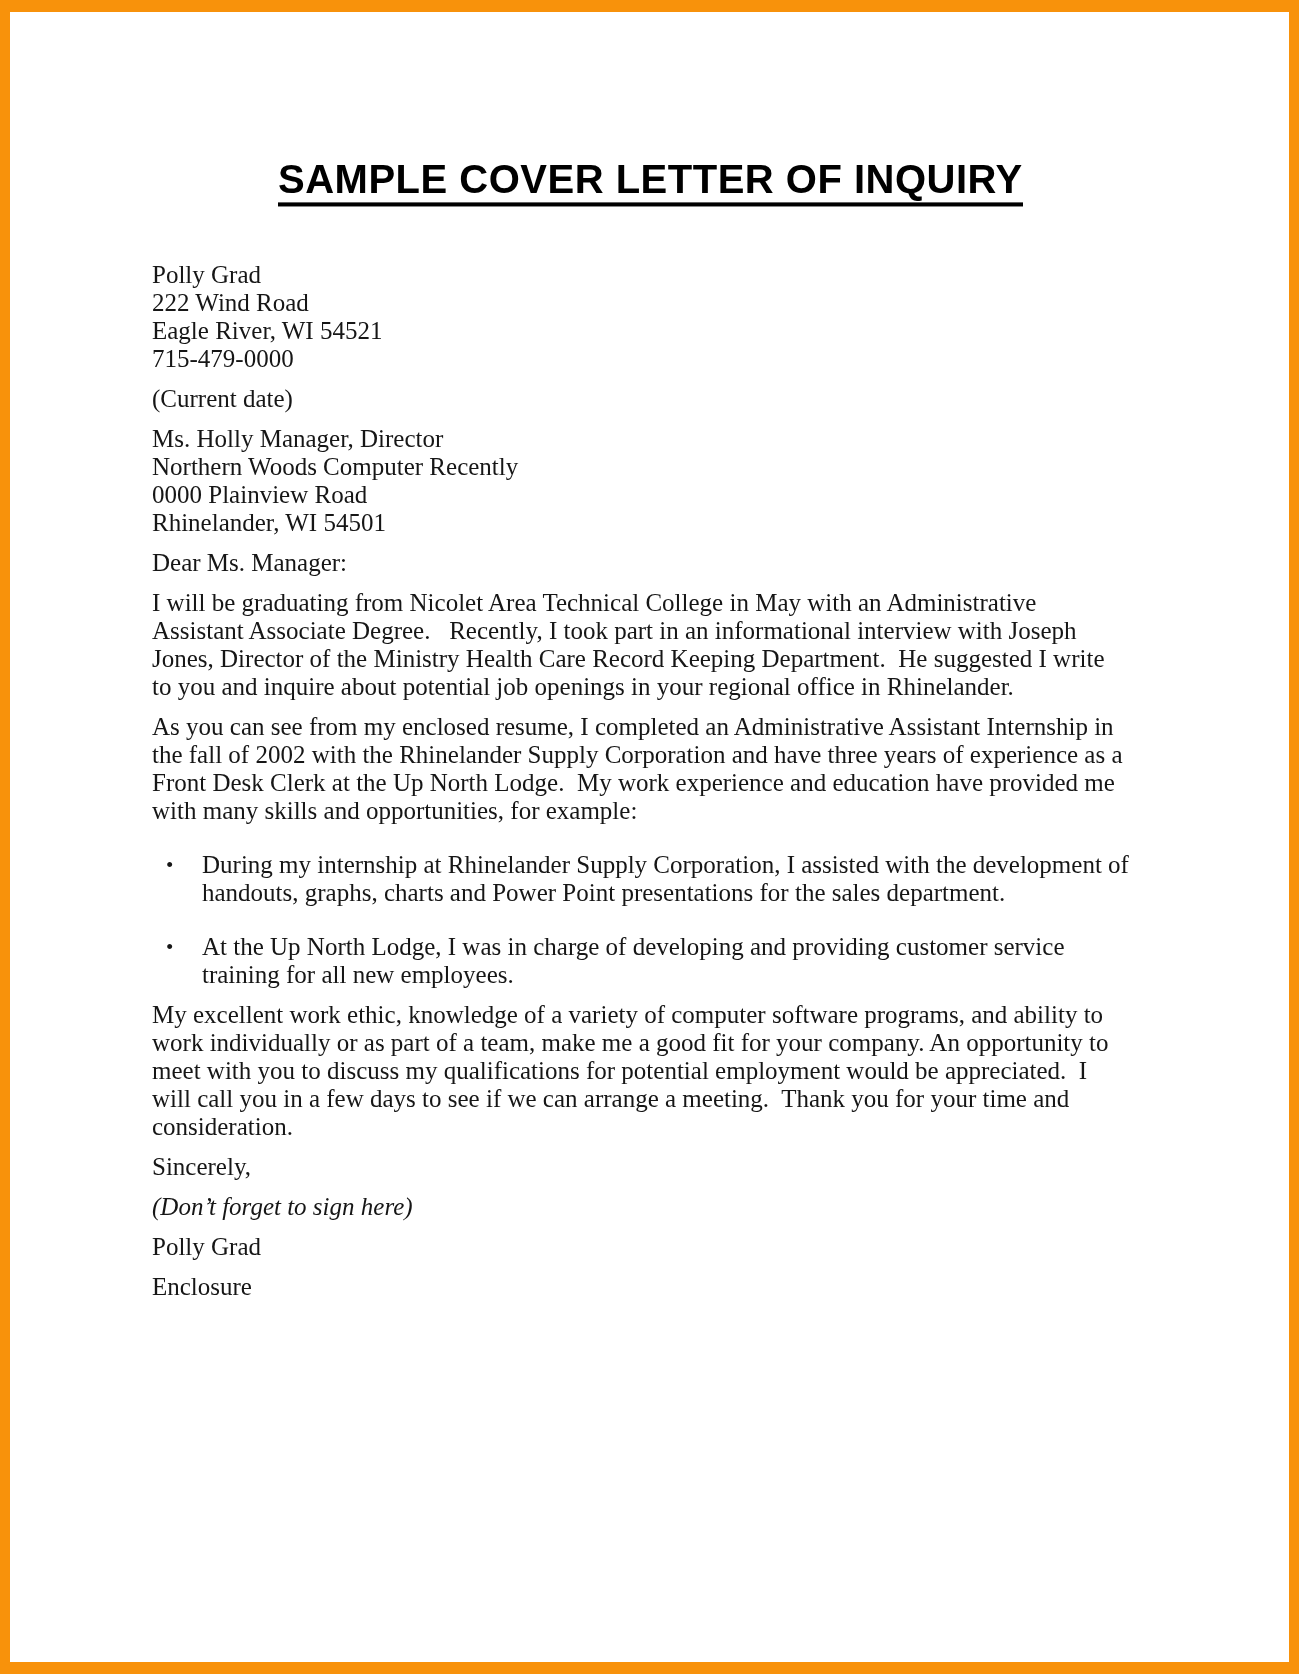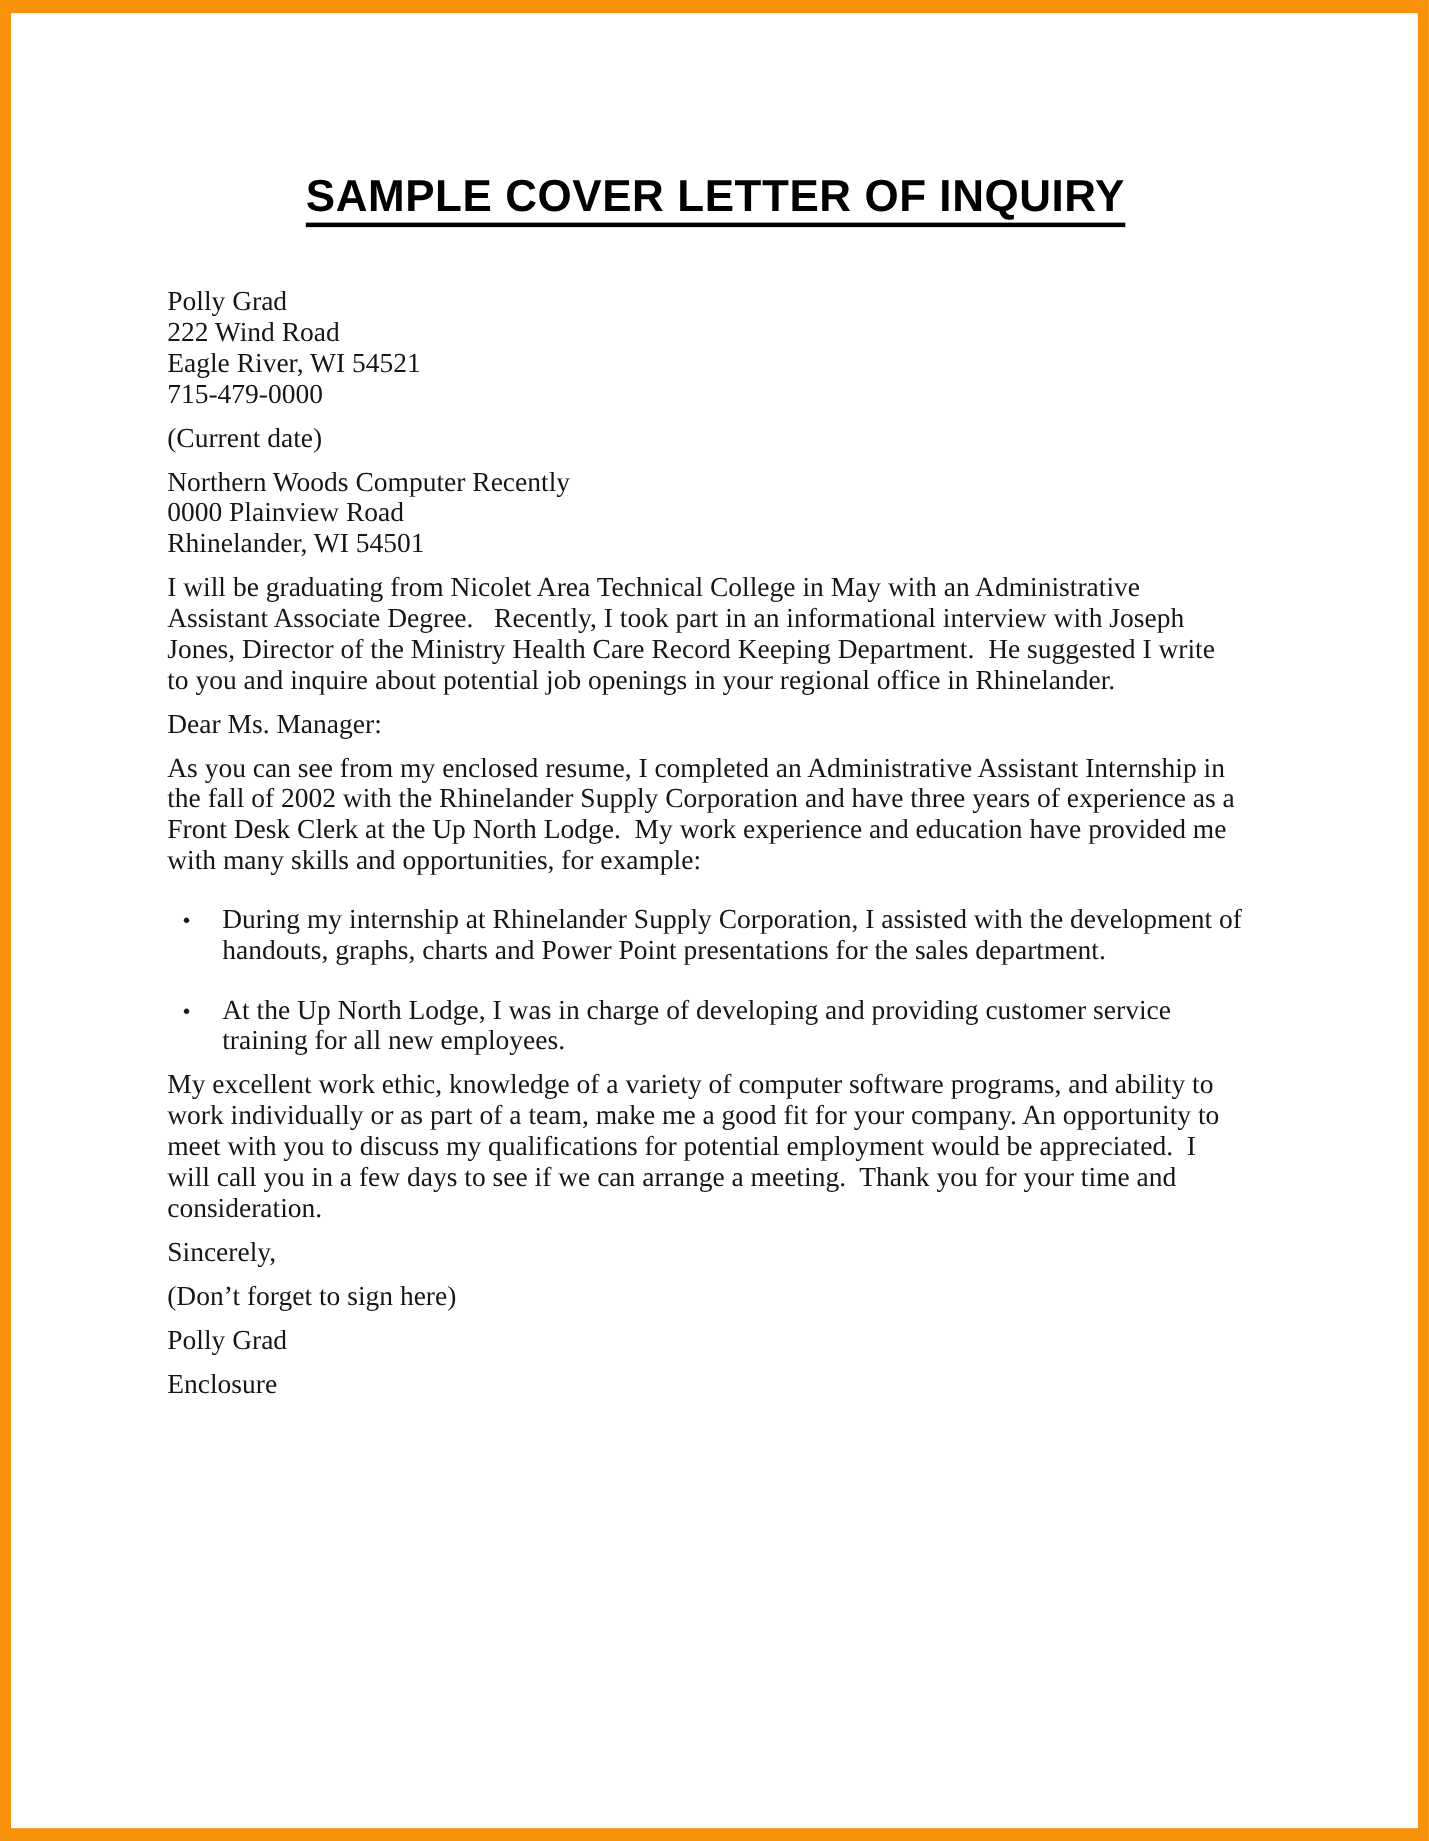--- a/index.html
+++ b/index.html
@@ -47,21 +47,21 @@
   }
   .first-block { margin-top: 28px; }
   .bullet-item { display: flex; margin-top: 26px; }
   .bullet-marker {
     flex: 0 0 50px;
     box-sizing: border-box;
     padding-left: 14px;
     font-size: 21px;
     line-height: 28px;
   }
-  .italic .line { }
+  .italic .line { font-style: italic; }
 </style>
 </head>
 <body>
 
 <div class="page">
   <div class="content">
 
     <div class="title-row">
       <h1 class="title">SAMPLE COVER LETTER OF INQUIRY</h1>
     </div>
@@ -71,34 +71,35 @@
       <div class="line">222 Wind Road</div>
       <div class="line">Eagle River, WI 54521</div>
       <div class="line">715-479-0000</div>
     </div>
 
     <div class="block">
       <div class="line">(Current date)</div>
     </div>
 
     <div class="block">
+      <div class="line">Ms. Holly Manager, Director</div>
       <div class="line">Northern Woods Computer Recently</div>
       <div class="line">0000 Plainview Road</div>
       <div class="line">Rhinelander, WI 54501</div>
+    </div>
+
+    <div class="block">
+      <div class="line">Dear Ms. Manager:</div>
     </div>
 
     <div class="block">
       <div class="line">I will be graduating from Nicolet Area Technical College in May with an Administrative</div>
       <div class="line">Assistant Associate Degree.   Recently, I took part in an informational interview with Joseph</div>
       <div class="line">Jones, Director of the Ministry Health Care Record Keeping Department.  He suggested I write</div>
       <div class="line">to you and inquire about potential job openings in your regional office in Rhinelander.</div>
-    </div>
-
-    <div class="block">
-      <div class="line">Dear Ms. Manager:</div>
     </div>
 
     <div class="block">
       <div class="line">As you can see from my enclosed resume, I completed an Administrative Assistant Internship in</div>
       <div class="line">the fall of 2002 with the Rhinelander Supply Corporation and have three years of experience as a</div>
       <div class="line">Front Desk Clerk at the Up North Lodge.  My work experience and education have provided me</div>
       <div class="line">with many skills and opportunities, for example:</div>
     </div>
 
     <div class="bullet-item">

